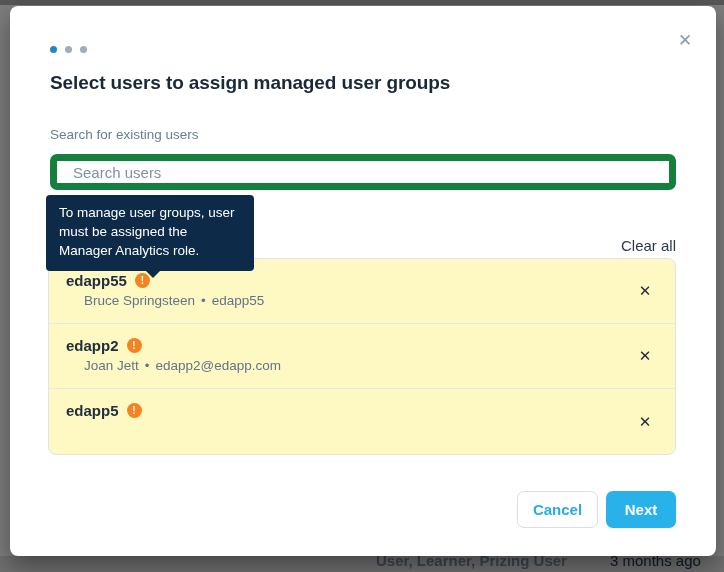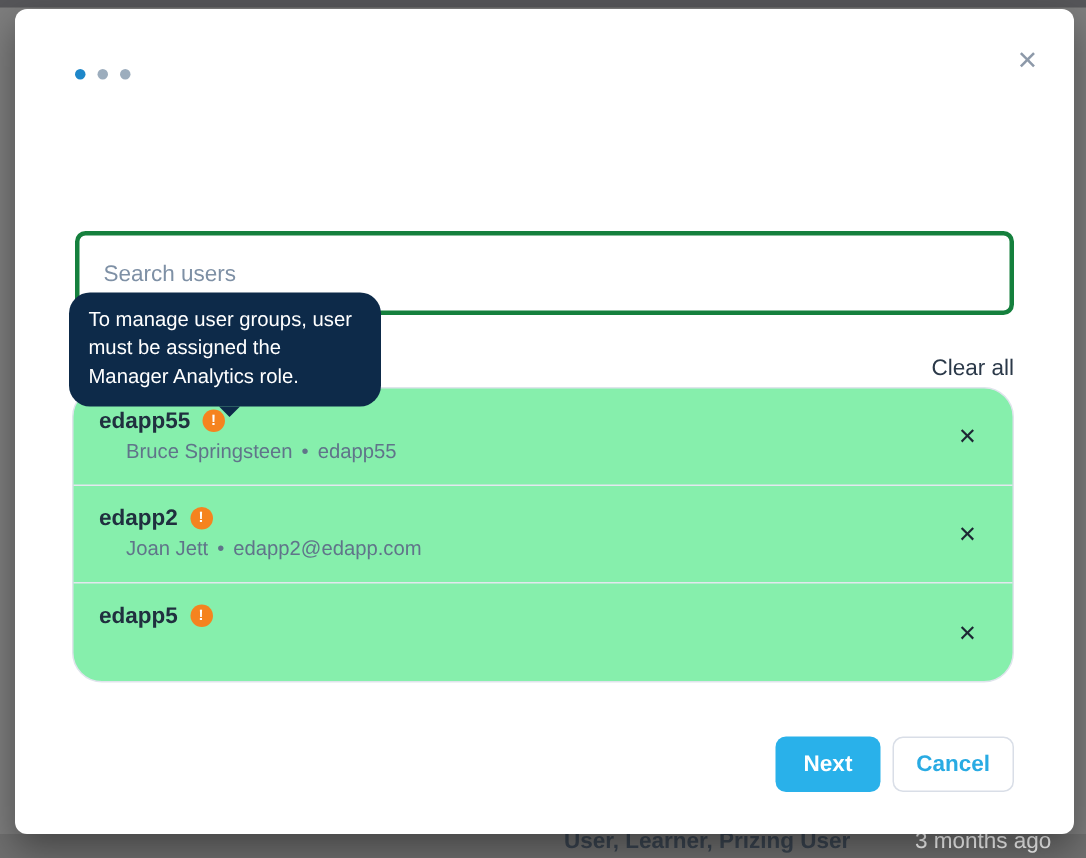--- a/index.html
+++ b/index.html
@@ -18,21 +18,21 @@
     position: absolute; left: 0; top: 556px; width: 724px; height: 16px;
     background: #6f6f6f;
   }
   .bg-row-text {
     position: absolute; top: 552px; z-index: 1;
     font-size: 15px; font-weight: 600; color: #3a4450;
     white-space: nowrap;
     margin-left: 20px;
   }
   .bg-row-text.roles { left: 356px; }
-  .bg-row-text.meta  { left: 590px; color: #ffffff; font-weight: 500; }
+  .bg-row-text.meta  { left: 590px; color: #0f172a; font-weight: 500; }
 
   
   .modal {
     position: absolute; left: 10px; top: 6px; z-index: 2;
     width: 706px; height: 550px;
     background: #ffffff; border-radius: 8px;
     box-shadow: 0 10px 24px rgba(0,0,0,0.38);
   }
   .step-dots {
     position: absolute; left: 40px; top: 40px;
@@ -49,49 +49,49 @@
   .modal-title {
     position: absolute; left: 40px; top: 66px;
     font-size: 19px; font-weight: 700; color: #18293a; letter-spacing: -0.1px;
   }
   .search-label {
     position: absolute; left: 40px; top: 121px;
     font-size: 13.5px; color: #697e96;
   }
   .search-input {
     position: absolute; left: 40px; top: 148px;
-    width: 626px; height: 56px;
-    border: 3px solid #15803d; border-radius: 7px;
+    width: 626px; height: 36px;
+    border: 7px solid #15803d; border-radius: 7px;
     padding: 0 16px; font-size: 15px; color: #18293a;
     font-family: "Liberation Sans", sans-serif; outline: none;
   }
   .search-input::placeholder { color: #7e90a5; opacity: 1; }
 
   .tooltip {
     position: absolute; left: 36px; top: 189px; z-index: 6;
     width: 208px; background: #0d2a49; color: #ffffff;
     font-size: 13.5px; line-height: 1.4; font-weight: 500;
-    padding: 9px 13px 10px 13px; border-radius: 14px;
+    padding: 9px 13px 10px 13px; border-radius: 4px;
   }
   .tooltip::after {
     content: ""; position: absolute; left: 100px; bottom: -7px;
     border-left: 7px solid transparent; border-right: 7px solid transparent;
     border-top: 7px solid #0d2a49;
   }
 
   .clear-all {
     position: absolute; right: 40px; top: 231px;
     font-size: 15px; color: #2b3949; cursor: pointer; background: none; border: none;
     font-family: "Liberation Sans", sans-serif;
   }
 
   .user-list {
     position: absolute; left: 38px; top: 252px;
-    width: 628px; border: 1px solid #dfe4ec; border-radius: 20px;
-    background: #86efac;
+    width: 628px; border: 1px solid #dfe4ec; border-radius: 8px;
+    background: #fef9c3;
   }
   .user-row {
     position: relative; height: 65px;
     padding: 13px 60px 0 17px;
     border-bottom: 1px solid #e4e8ef;
   }
   .user-row:last-child { border-bottom: none; }
   .user-name-line { display: flex; align-items: center; gap: 8px; }
   .user-name { font-size: 15px; font-weight: 700; color: #20303f; }
   .warning-icon {
@@ -137,21 +137,23 @@
 <div class="modal">
 
   <div class="step-dots">
     <span class="step-dot active"></span>
     <span class="step-dot"></span>
     <span class="step-dot"></span>
   </div>
 
   <button class="close-btn">✕</button>
 
+  <h1 class="modal-title">Select users to assign managed user groups</h1>
 
+  <label class="search-label">Search for existing users</label>
   <input class="search-input" type="text" placeholder="Search users" style="">
 
   <div class="tooltip">To manage user groups, user must be assigned the Manager Analytics role.</div>
 
   <button class="clear-all">Clear all</button>
 
   <div class="user-list">
 
     <div class="user-row">
       <div class="user-name-line">
@@ -179,17 +181,17 @@
       <div class="user-name-line">
         <span class="user-name">edapp5</span>
         <span class="warning-icon">!</span>
       </div>
       <button class="remove-btn">✕</button>
     </div>
 
   </div>
 
   <div class="footer-actions">
+    <button class="btn btn-cancel">Cancel</button>
     <button class="btn btn-next">Next</button>
-    <button class="btn btn-cancel">Cancel</button>
   </div>
 
 </div>
 
 </body></html>

